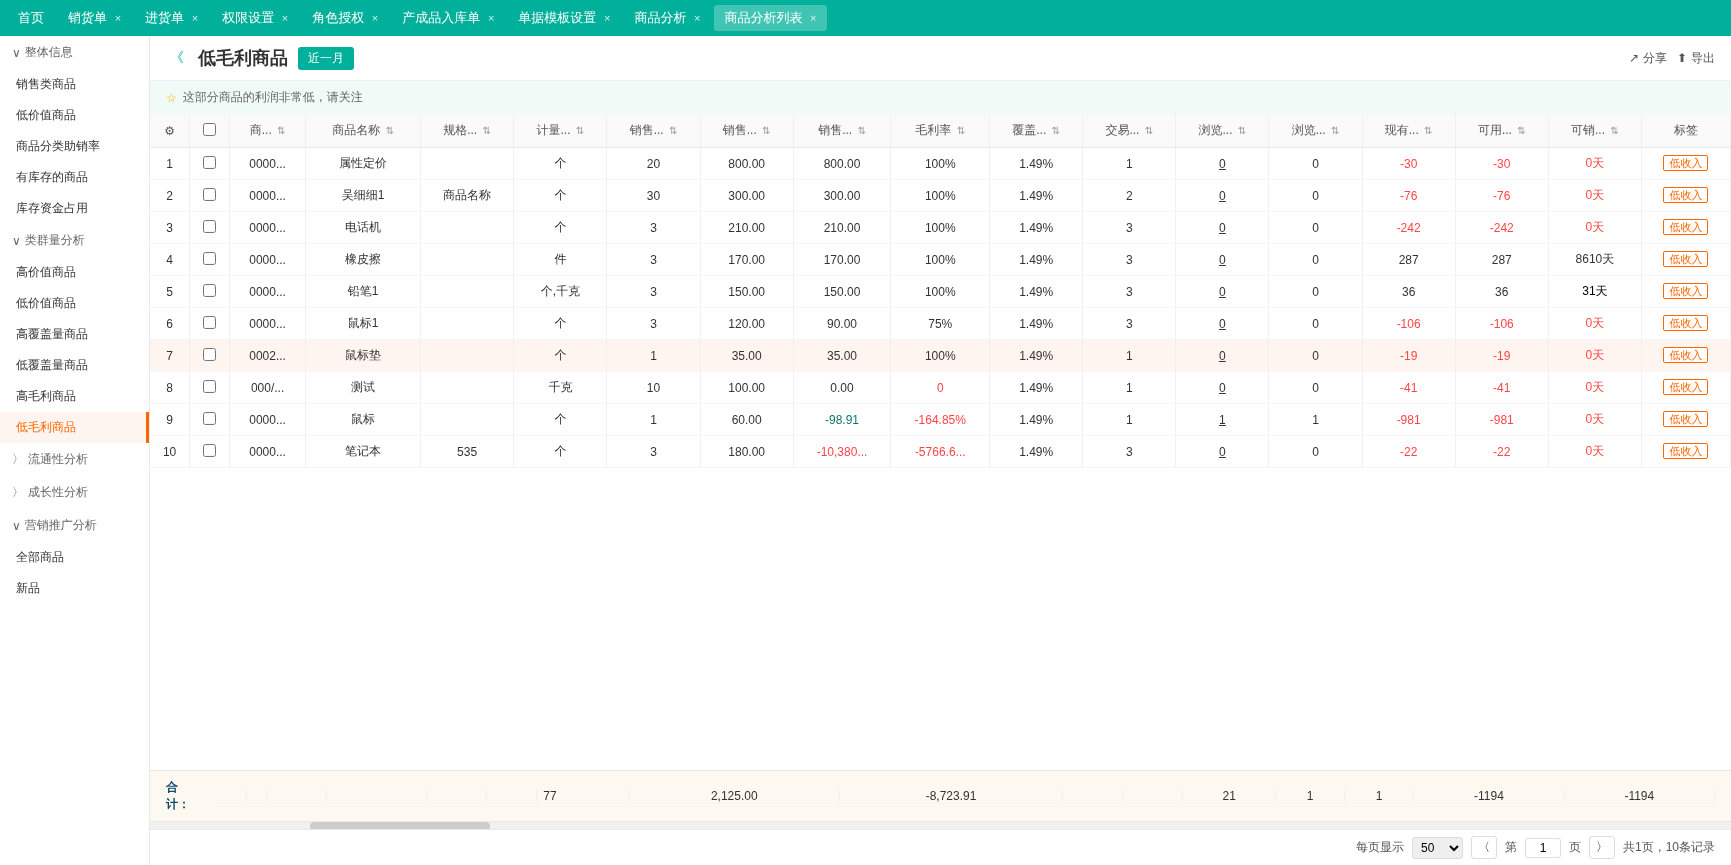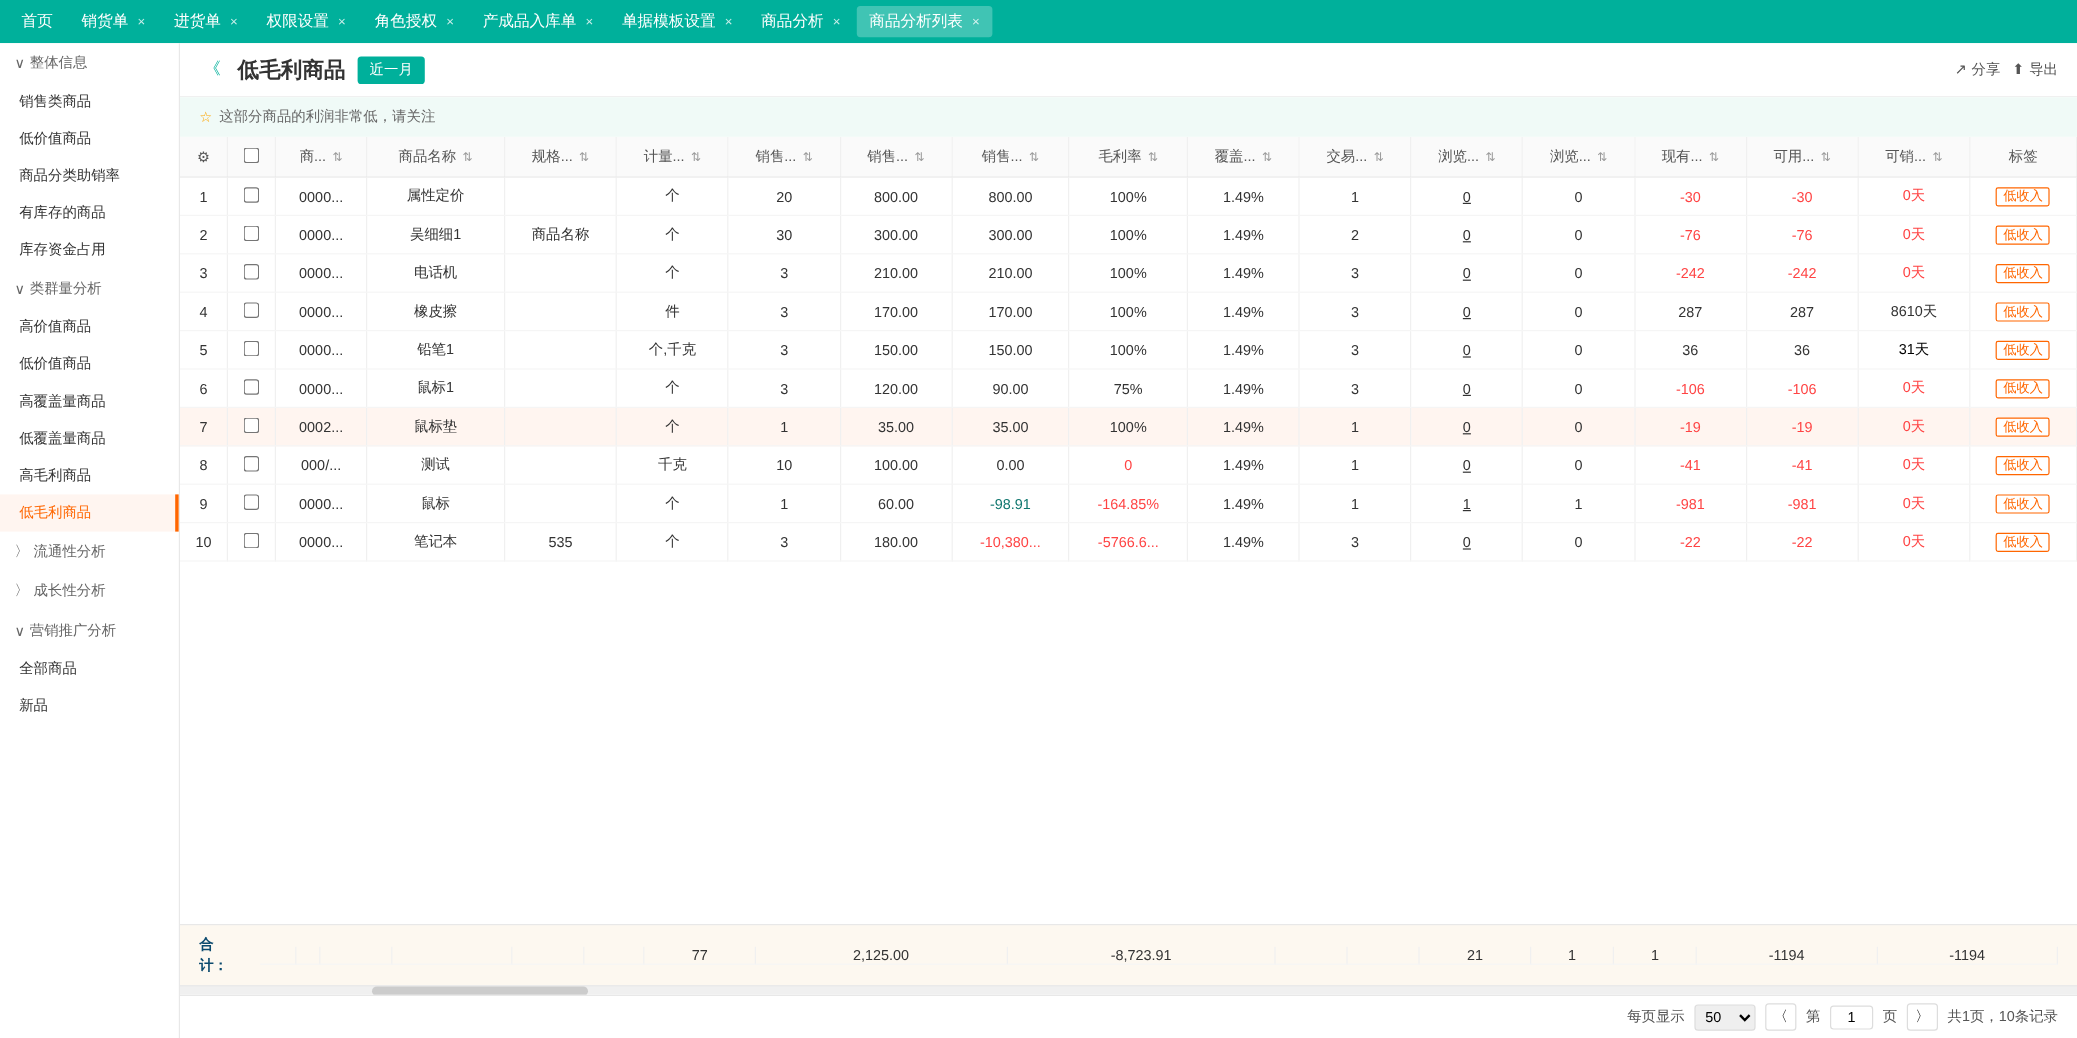--- a/index.html
+++ b/index.html
@@ -551,21 +551,21 @@
       <span class="total-label">合计：</span>
       <table style="border-collapse:collapse; font-size:12px;">
         <tbody>
             <tr>
           <td style="width:30px;"></td>
           <td style="width:20px;"></td>
           <td style="width:60px;"></td>
           <td style="width:100px;"></td>
           <td style="width:60px;"></td>
           <td style="width:50px;"></td>
-          <td style="padding:0 6px; text-align:center;">77</td>
+          <td style="padding:0 6px; text-align:left;">77</td>
           <td style="padding:0 6px; text-align:center;">2,125.00</td>
           <td style="padding:0 6px; text-align:center;">-8,723.91</td>
           <td style="padding:0 6px; text-align:center; width:60px;"></td>
           <td style="padding:0 6px; text-align:center; width:60px;"></td>
           <td style="padding:0 6px; text-align:center;">21</td>
           <td style="padding:0 6px; text-align:center;">1</td>
           <td style="padding:0 6px; text-align:center;">1</td>
           <td style="padding:0 6px; text-align:center;">-1194</td>
           <td style="padding:0 6px; text-align:center;">-1194</td>
         </tr>

